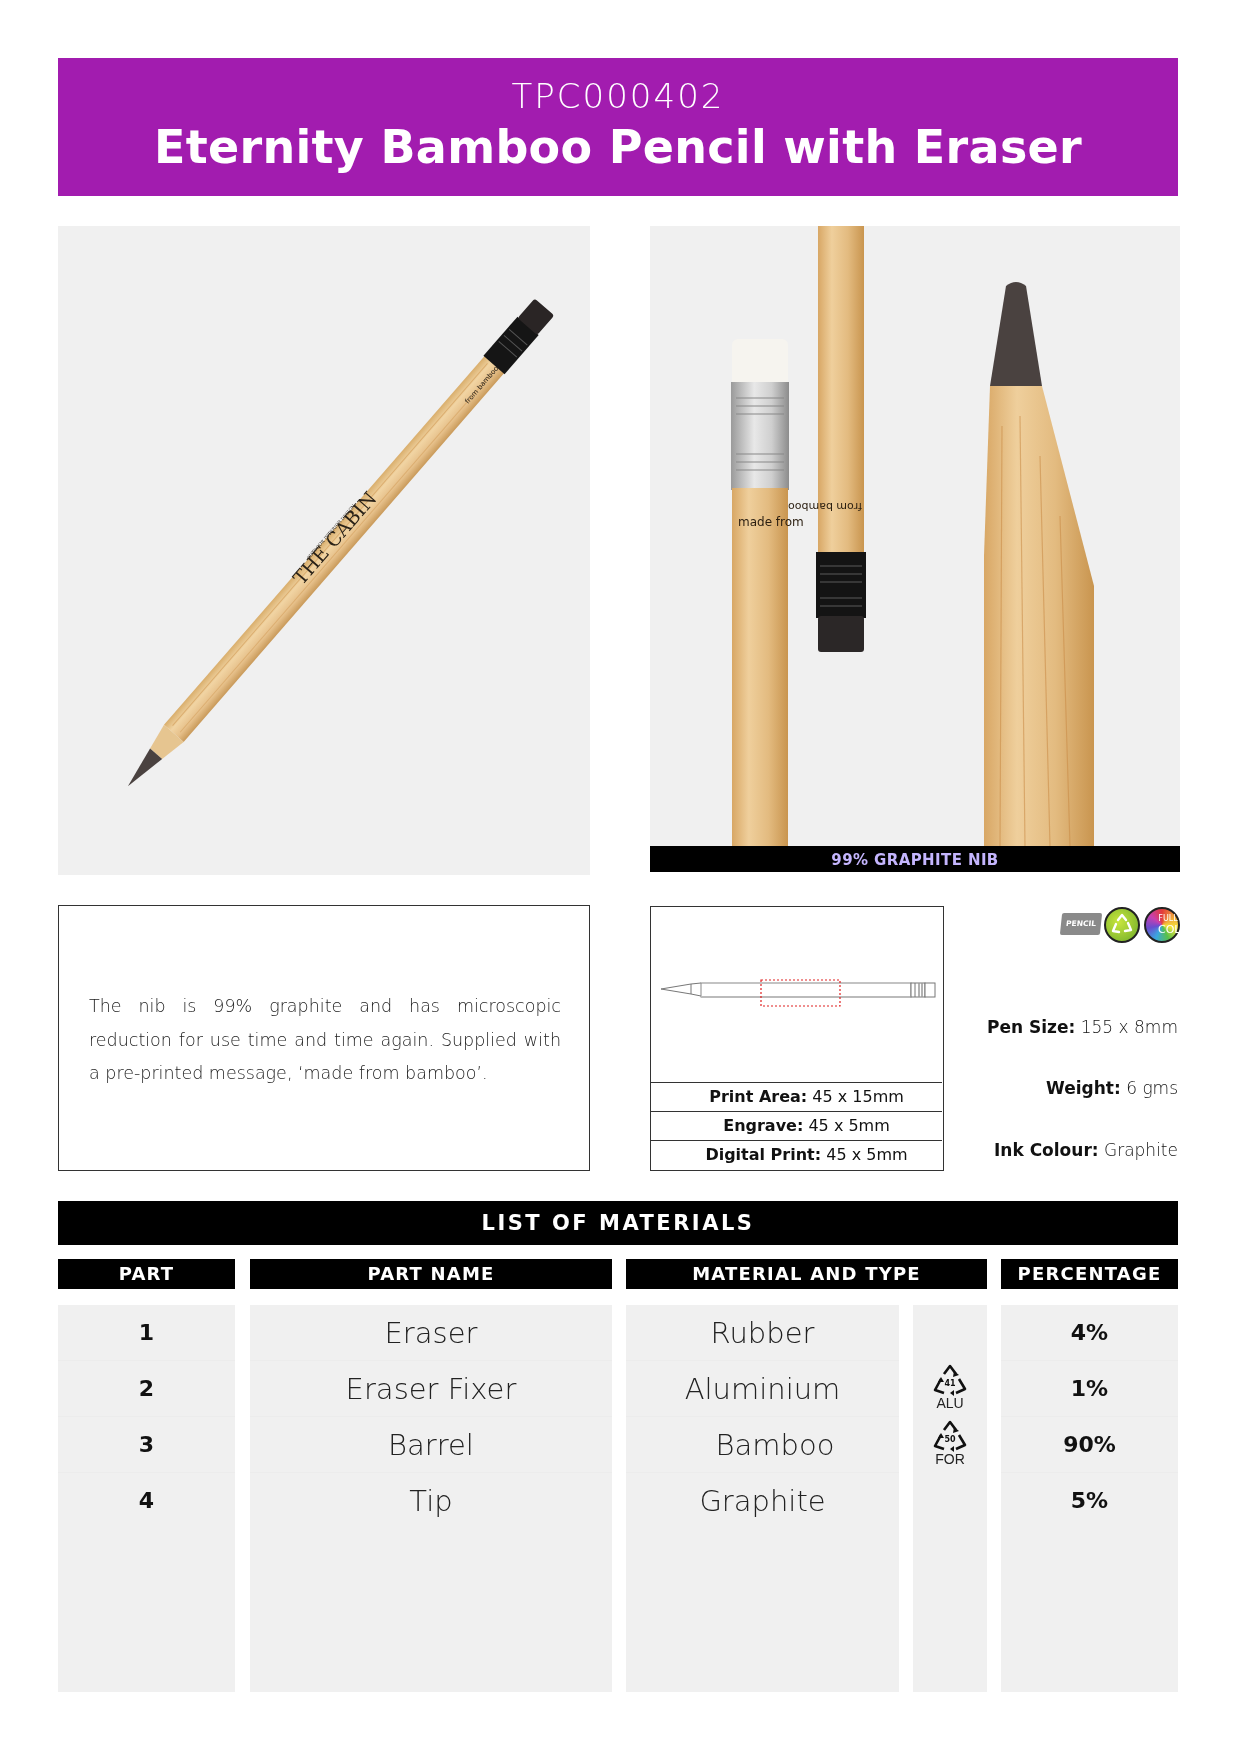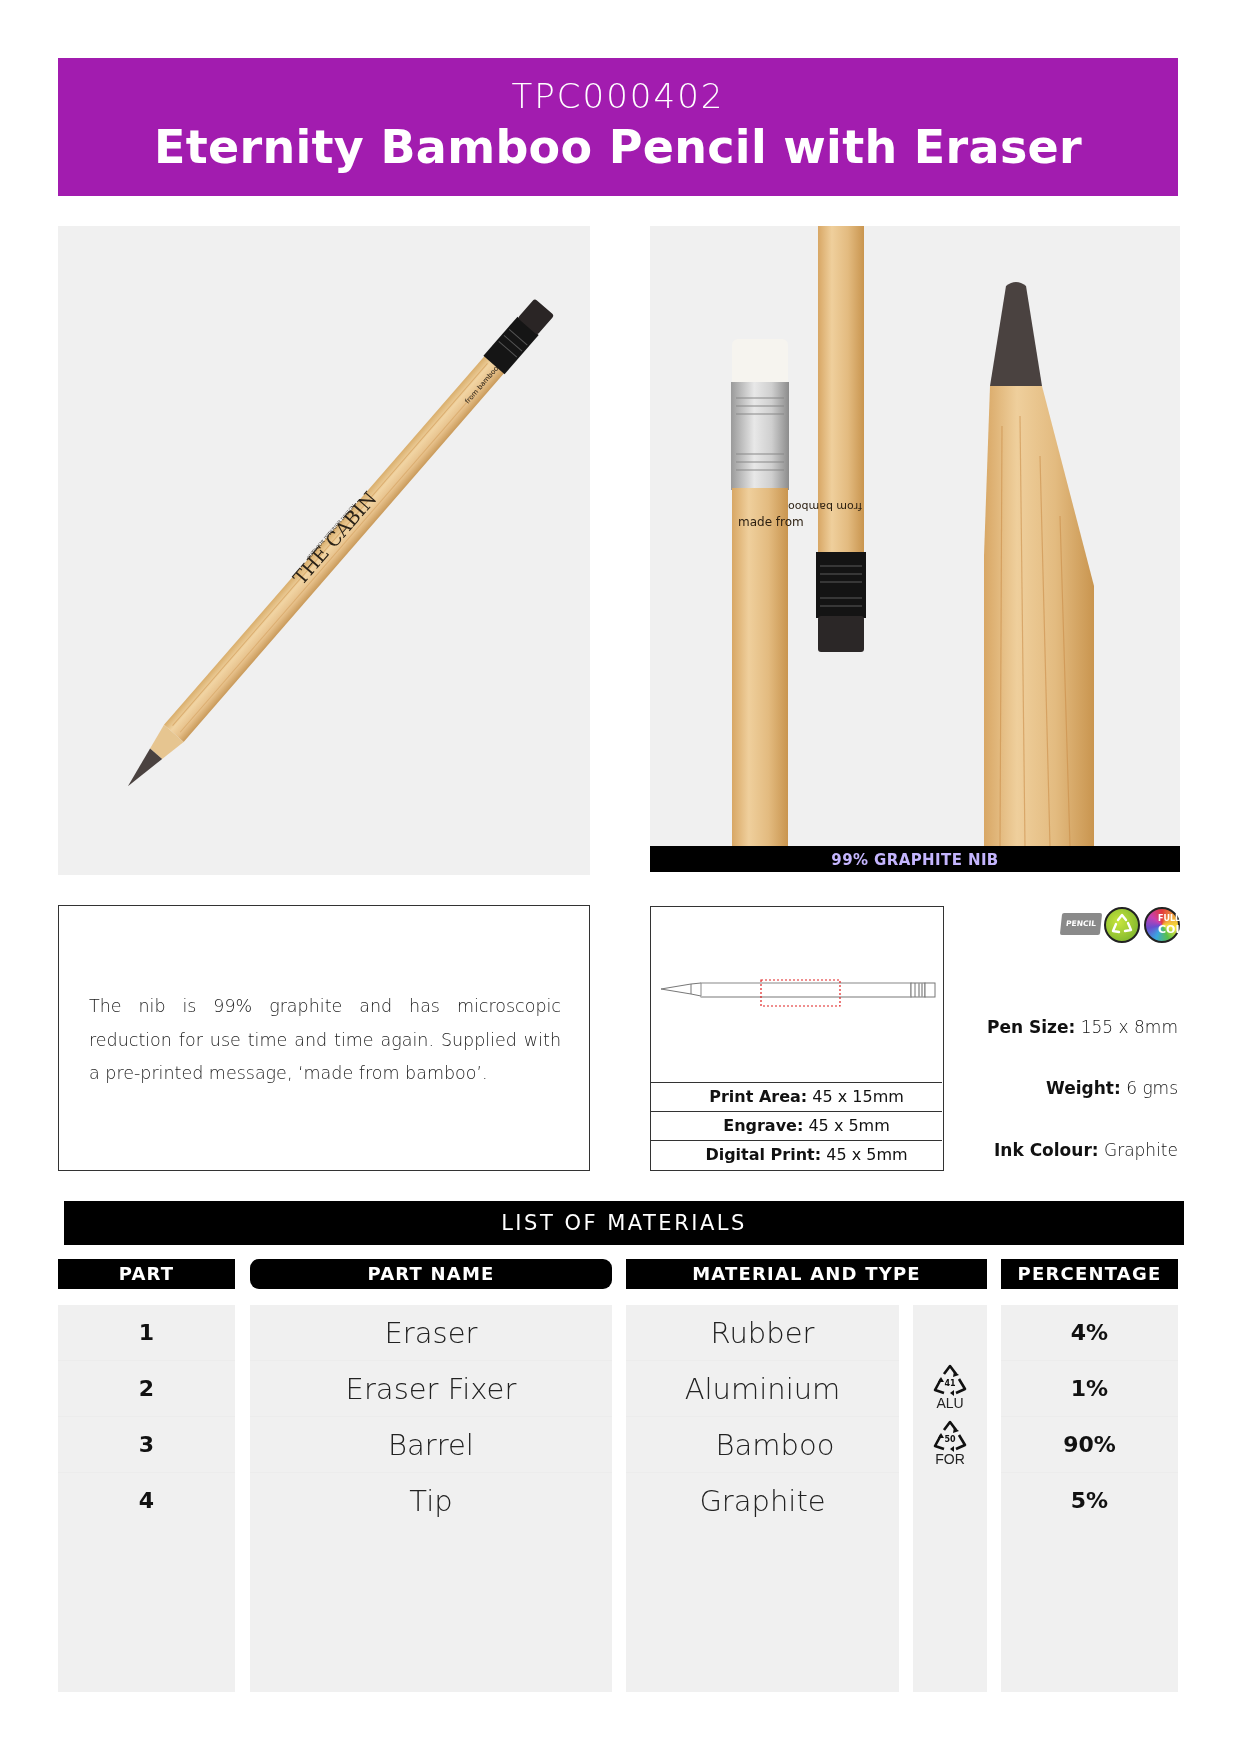--- a/index.html
+++ b/index.html
@@ -28,32 +28,32 @@
   .print-drawing { position: absolute; left: 0; top: 0; width: 291px; height: 175px; }
   .print-row { position: absolute; left: 0; width: 291px; height: 29px; border-top: 1.5px solid #333; text-align: center; font-family: "DejaVu Sans", sans-serif; font-size: 16px; line-height: 28px; color: #111; }
   .print-row b { font-weight: 700; margin-left: 20px; }
 
   
   .badges { left: 1058px; top: 904px; width: 122px; height: 38px; }
   .badge-pencil { position: absolute; left: 3px; top: 9px; width: 40px; height: 22px; background: #8a8a8a; color: #fff; font-size: 7.5px; font-weight: 700; font-family: "DejaVu Sans", sans-serif; line-height: 22px; text-align: center; border-radius: 2px; transform: skewX(-6deg); }
   .badge-circle { position: absolute; top: 3px; width: 36px; height: 36px; border-radius: 50%; border: 2px solid #222; }
   .badge-recycle { left: 46px; background: radial-gradient(circle at 40% 40%, #c9e63c, #6dab2a); }
   .badge-fullcol { left: 86px; background: conic-gradient(#e23b3b, #f0a13a, #f6e43c, #58c04a, #3aa6e0, #6a4ccf, #c83fb0, #e23b3b); }
-  .badge-fullcol span { position: absolute; left: 0; right: 0; text-align: center; color: #fff; font-family: "DejaVu Sans", sans-serif; font-weight: 700; padding-left: 12px; }
+  .badge-fullcol span { position: absolute; left: 0; right: 0; text-align: center; color: #fff; font-family: "DejaVu Sans", sans-serif; font-weight: 400; padding-left: 12px; }
   .badge-fullcol .l1 { top: 5px; font-size: 8px; }
   .badge-fullcol .l2 { top: 14px; font-size: 11px; }
 
   
   .specs { left: 940px; top: 983px; width: 238px; text-align: right; font-family: "DejaVu Sans", sans-serif; font-size: 17px; color: #111; }
   .spec-line { height: 33.3px; line-height: 33px; white-space: nowrap; margin-top: 28px; }
   .spec-line b { font-weight: 700; }
   .spec-line span.v { font-weight: 300; }
 
   
-  .mat-title { left: 58px; top: 1201px; width: 1120px; height: 44px; background: #000; color: #fff; text-align: center; font-family: "DejaVu Sans", sans-serif; font-weight: 400; font-size: 21px; line-height: 44px; letter-spacing: 2.5px; margin-left: 6px; }
+  .mat-title { left: 58px; top: 1201px; width: 1120px; height: 44px; background: #000; color: #fff; text-align: center; font-family: "DejaVu Sans", sans-serif; font-weight: 700; font-size: 21px; line-height: 44px; letter-spacing: 2.5px; }
   .col-head { top: 1259px; height: 30px; background: #000; color: #fff; text-align: center; font-family: "DejaVu Sans", sans-serif; font-weight: 700; font-size: 18px; line-height: 30px; letter-spacing: 1.2px; }
   .col-body { top: 1305px; height: 387px; background: #f0f0f0; }
   .cell { position: absolute; left: 0; right: 0; height: 56px; line-height: 56px; text-align: center; font-family: "DejaVu Sans", sans-serif; font-size: 29px; color: #222; border-bottom: 1px solid #ececec; font-weight: 300; }
   .cell.bold { font-weight: 700; font-size: 22px; color: #111; }
   .recycle-cell { position: absolute; left: 0; right: 0; text-align: center; }
   .recycle-cell svg { display: block; margin: 0 auto; }
   .recycle-label { font-family: Liberation Sans, sans-serif; font-size: 14px; color: #222; line-height: 11px; }
 </style>
 </head>
 <body>
@@ -209,21 +209,21 @@
 <div class="abs specs">
   <div class="spec-line"><b>Pen Size:</b> <span class="v">155 x 8mm</span></div>
   <div class="spec-line"><b>Weight:</b> <span class="v">6 gms</span></div>
   <div class="spec-line"><b>Ink Colour:</b> <span class="v">Graphite</span></div>
   <div class="spec-line"><b>MOQ:</b> <span class="v">25 Pcs</span></div>
 </div>
 
 <div class="abs mat-title">LIST OF MATERIALS</div>
 
 <div class="abs col-head" style="left:58px;width:177px;">PART</div>
-<div class="abs col-head" style="left:250px;width:362px;border-radius:9px;">PART NAME</div>
+<div class="abs col-head" style="left:250px;width:362px;">PART NAME</div>
 <div class="abs col-head" style="left:626px;width:361px;">MATERIAL AND TYPE</div>
 <div class="abs col-head" style="left:1001px;width:177px;">PERCENTAGE</div>
 
 <div class="abs col-body" style="left:58px;width:177px;">
   <div class="cell bold" style="top:0;">1</div>
   <div class="cell bold" style="top:56px;">2</div>
   <div class="cell bold" style="top:112px;">3</div>
   <div class="cell bold" style="top:168px;border-bottom:none;">4</div>
 </div>
 

